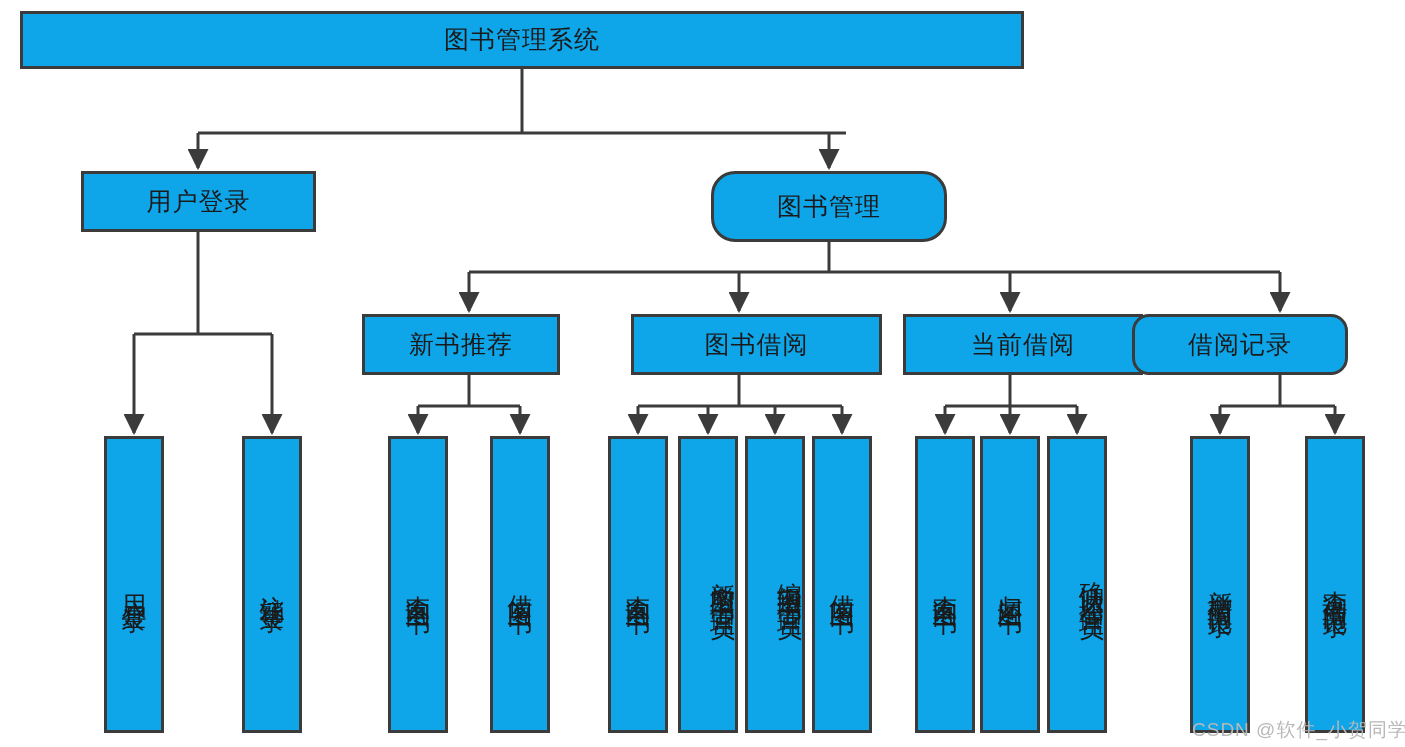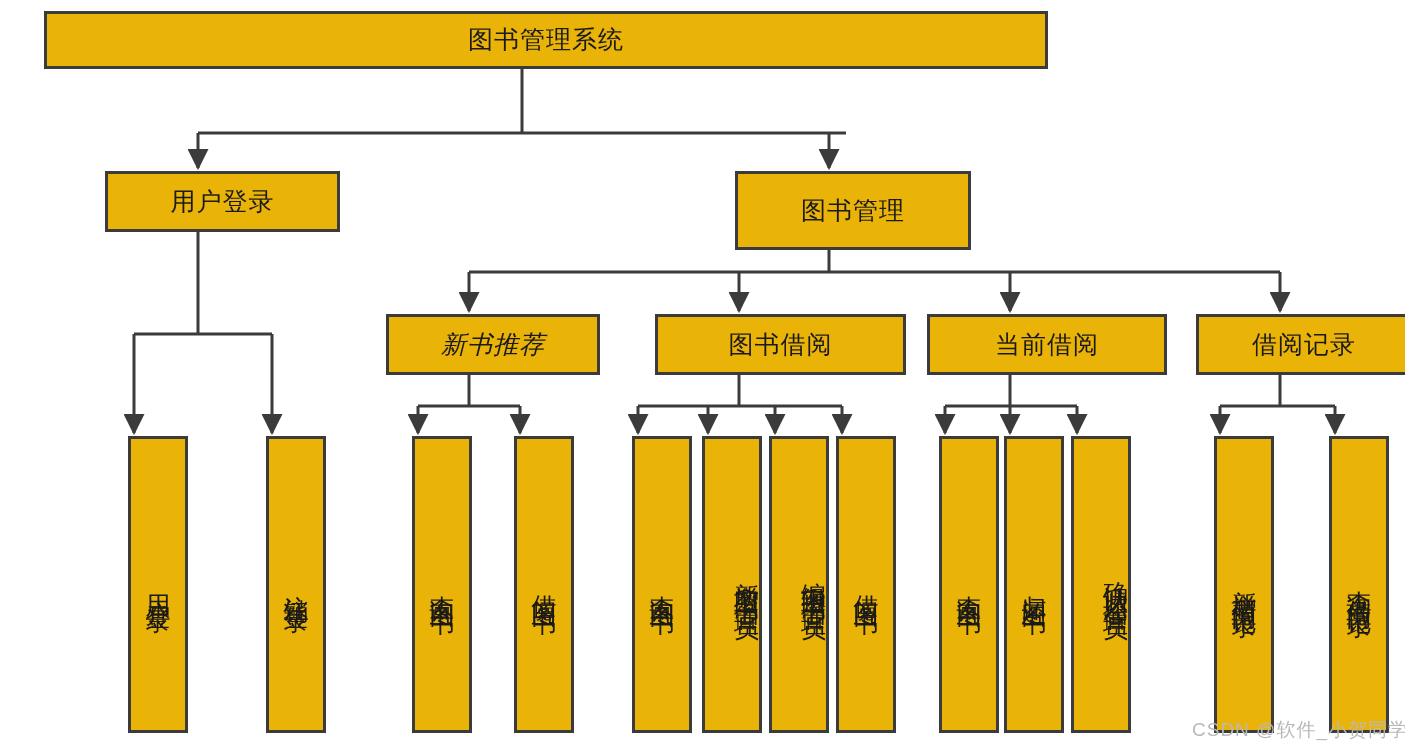--- a/index.html
+++ b/index.html
@@ -21,27 +21,26 @@
     position: absolute;
     left: 0;
     top: 0;
     width: 1405px;
     height: 747px;
     pointer-events: none;
   }
   .node {
     position: absolute;
     box-sizing: border-box;
-    background: #eab308;
+    background: #0ea5e9;
     border: 3px solid #3b3b3b;
     display: flex;
     align-items: center;
     justify-content: center;
     color: #1a1a1a;
-    margin-left: 24px;
   }
   .node.horiz {
     font-size: 25px;
     letter-spacing: 1px;
     line-height: 1.1;
   }
   .node.vert {
     writing-mode: vertical-rl;
     text-orientation: upright;
     font-size: 25px;
@@ -116,29 +115,29 @@
       <path d="M 1220 406 L 1335 406"></path>
       <path d="M 1220 406 L 1220 433" marker-end="url(#arrow)"></path>
       <path d="M 1335 406 L 1335 433" marker-end="url(#arrow)"></path>
     </g>
   </svg>
 
   <div class="node horiz" style="left:20px; top:11px; width:1004px; height:58px;">图书管理系统</div>
 
   <div class="node horiz" style="left:81px; top:171px; width:235px; height:61px;">用户登录</div>
 
-  <div class="node horiz" style="left:711px; top:171px; width:236px; height:79px;">图书管理</div>
+  <div class="node horiz" style="left:711px; top:171px; width:236px; height:71px;border-radius:24px;">图书管理</div>
 
-  <div class="node horiz" style="left:362px; top:314px; width:214px; height:61px;font-style:italic;">新书推荐</div>
+  <div class="node horiz" style="left:362px; top:314px; width:198px; height:61px;">新书推荐</div>
 
   <div class="node horiz" style="left:631px; top:314px; width:251px; height:61px;">图书借阅</div>
 
   <div class="node horiz" style="left:903px; top:314px; width:240px; height:61px;">当前借阅</div>
 
-  <div class="node horiz" style="left:1172px; top:314px; width:216px; height:61px;">借阅记录</div>
+  <div class="node horiz" style="left:1132px; top:314px; width:216px; height:61px;border-radius:17px;">借阅记录</div>
 
   <div class="node vert" style="left:104px; top:436px; width:60px; height:297px;">用户登录</div>
 
   <div class="node vert" style="left:242px; top:436px; width:60px; height:297px;">注销登录</div>
 
   <div class="node vert" style="left:388px; top:436px; width:60px; height:297px;">查询图书</div>
 
   <div class="node vert" style="left:490px; top:436px; width:60px; height:297px;">借阅图书</div>
 
   <div class="node vert" style="left:608px; top:436px; width:60px; height:297px;">查询图书</div>

